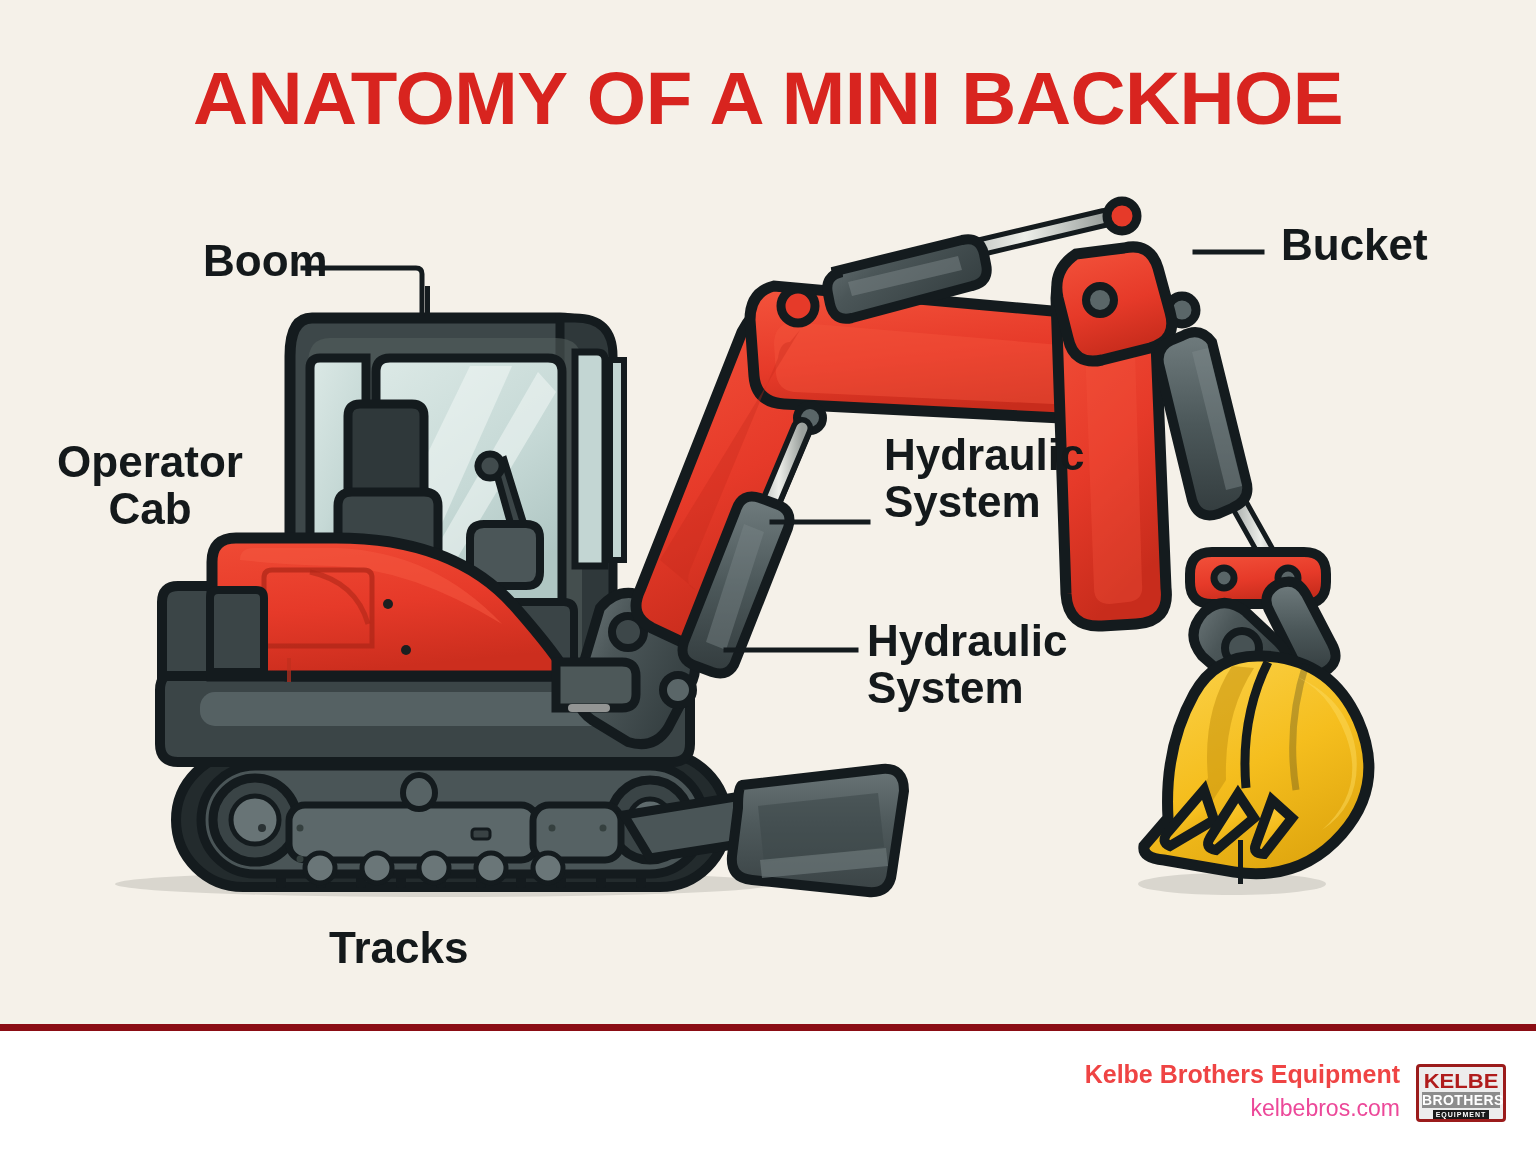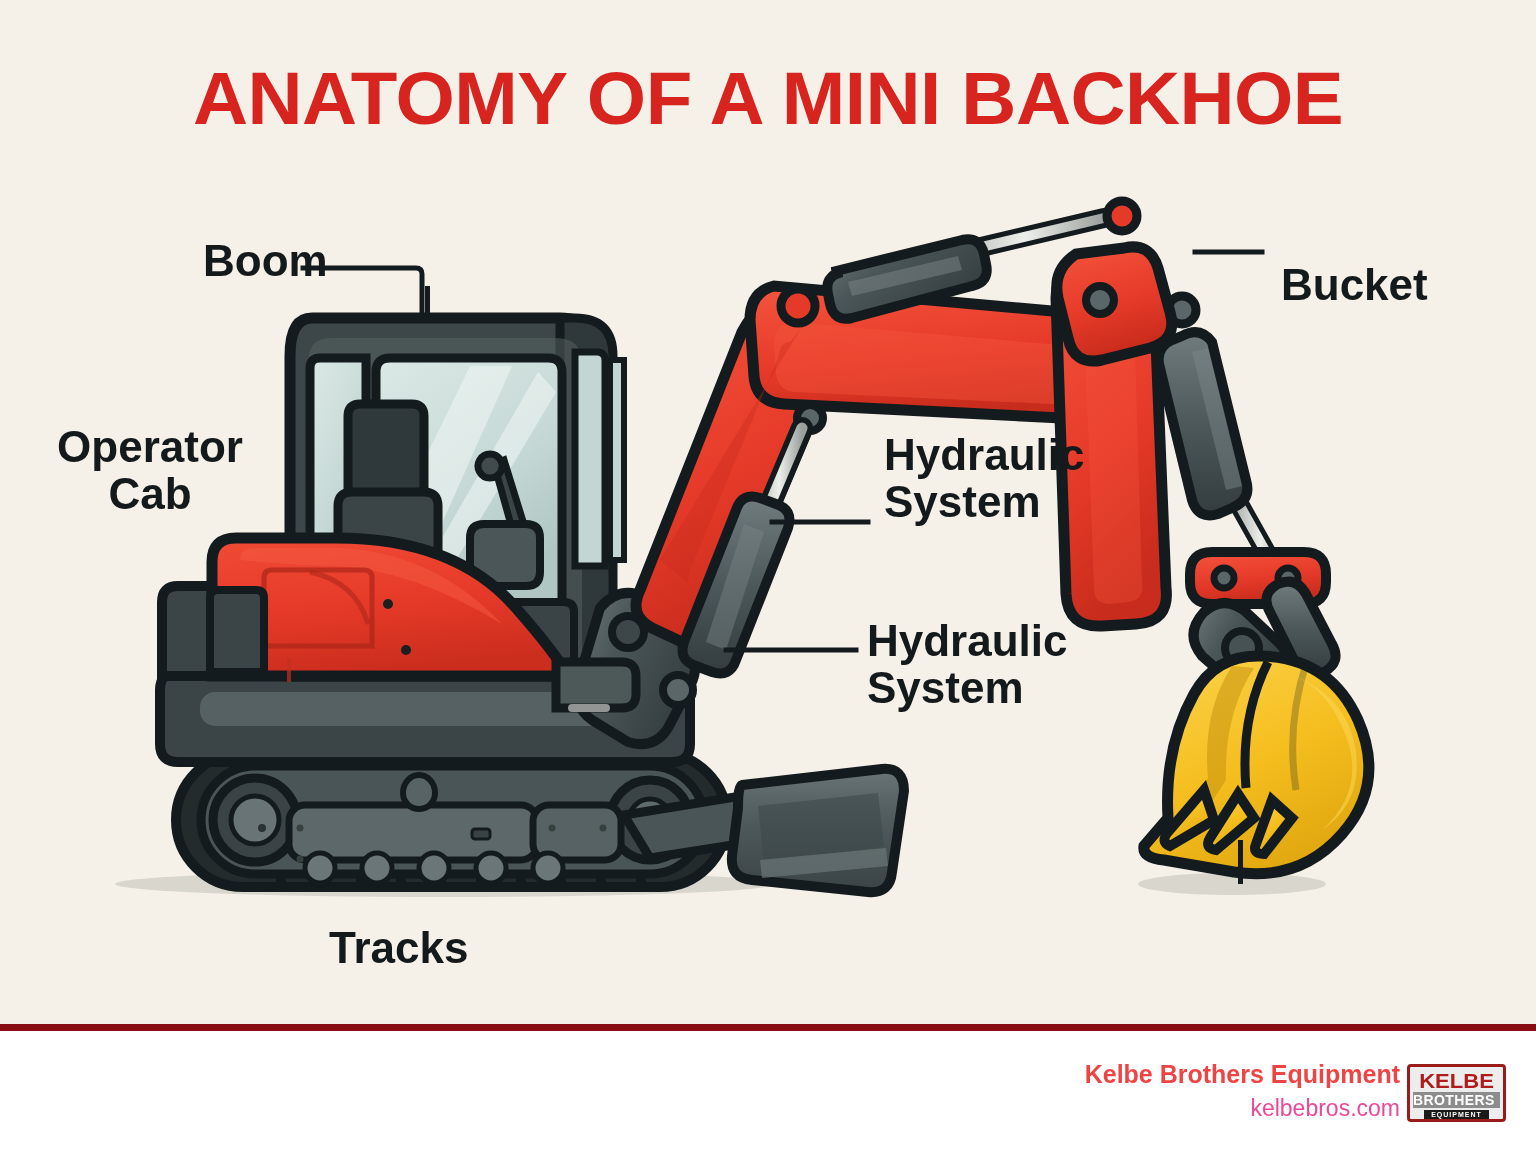--- a/index.html
+++ b/index.html
@@ -55,23 +55,23 @@
   .label {
     position: absolute;
     font-family: "Liberation Sans", sans-serif;
     font-weight: bold;
     font-size: 44px;
     line-height: 1.06;
     color: #14191B;
     white-space: pre-line;
   }
   #label-boom      { left: 155px; top: 238px; margin-left: 48px; }
-  #label-operator  { left: 45px;  top: 424px; text-align: center; width: 210px;}
+  #label-operator  { left: 45px;  top: 439px; text-align: center; width: 210px;}
   #label-tracks    { left: 329px; top: 925px; }
-  #label-bucket    { left: 1281px; top: 222px; margin-top: 40px; }
+  #label-bucket    { left: 1281px; top: 222px; }
   #label-hyd1      { left: 884px; top: 432px; }
   #label-hyd2      { left: 867px; top: 618px; }
 
   .footer-brand {
     position: absolute;
     right: 136px;
     top: 1060px;
     text-align: right;
     font-family: "Liberation Sans", sans-serif;
     font-weight: bold;
@@ -88,21 +88,20 @@
     font-size: 23px;
     color: #ec4899;
     white-space: nowrap;
   }
   #logo {
     position: absolute;
     right: 30px;
     top: 1064px;
     width: 90px;
     height: 58px;
-    padding-left: 9px;
   }
   #logo .logo-frame {
     position: absolute;
     inset: 0;
     border: 3px solid #9B1B1B;
     border-radius: 4px;
     background: #EDEDED;
     box-sizing: border-box;
     overflow: hidden;
   }

